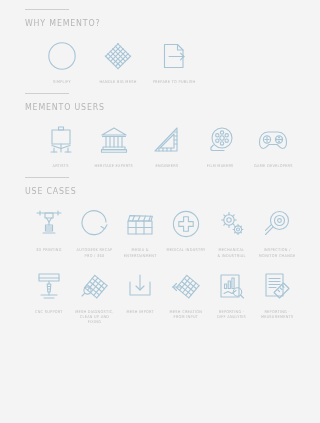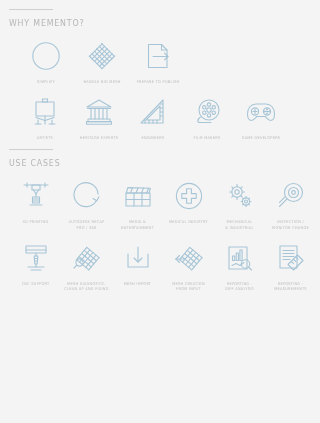--- a/index.html
+++ b/index.html
@@ -11,21 +11,21 @@
     height: 423px;
     background: #f4f4f4;
     font-family: "Liberation Sans", sans-serif;
     overflow: hidden;
     -webkit-font-smoothing: antialiased;
   }
   .page {
     width: 320px;
     height: 423px;
     box-sizing: border-box;
-    padding: 0 4px;
+    padding: 0 20px;
     position: relative;
   }
   .section {
     position: relative;
   }
   .section-head {
     padding-top: 9px;
     padding-left: 5px;
   }
   .rule {
@@ -158,20 +158,24 @@
             <path class="ico" d="M21.5 12.2 L25 15.5 L21.5 18.8"></path>
           </svg>
         </div>
         <div class="label">PREPARE TO PUBLISH</div>
       </div>
 
     </div>
   </div>
 
   <div class="section sec-users">
+    <div class="section-head">
+      <div class="rule"></div>
+      <div class="section-title">MEMENTO USERS</div>
+    </div>
     <div class="row">
 
       <div class="cell">
         <div class="icon-box">
           <svg width="26" height="28" viewBox="0 0 26 28">
             <rect class="ico" x="4" y="4" width="18" height="14"></rect>
             <line class="ico" x1="13" y1="18" x2="13" y2="26"></line>
             <path class="ico" d="M4 19.5 L13 22.5 L22 19.5"></path>
             <line class="ico" x1="6" y1="22" x2="6" y2="26"></line>
             <line class="ico" x1="20" y1="22" x2="20" y2="26"></line>

